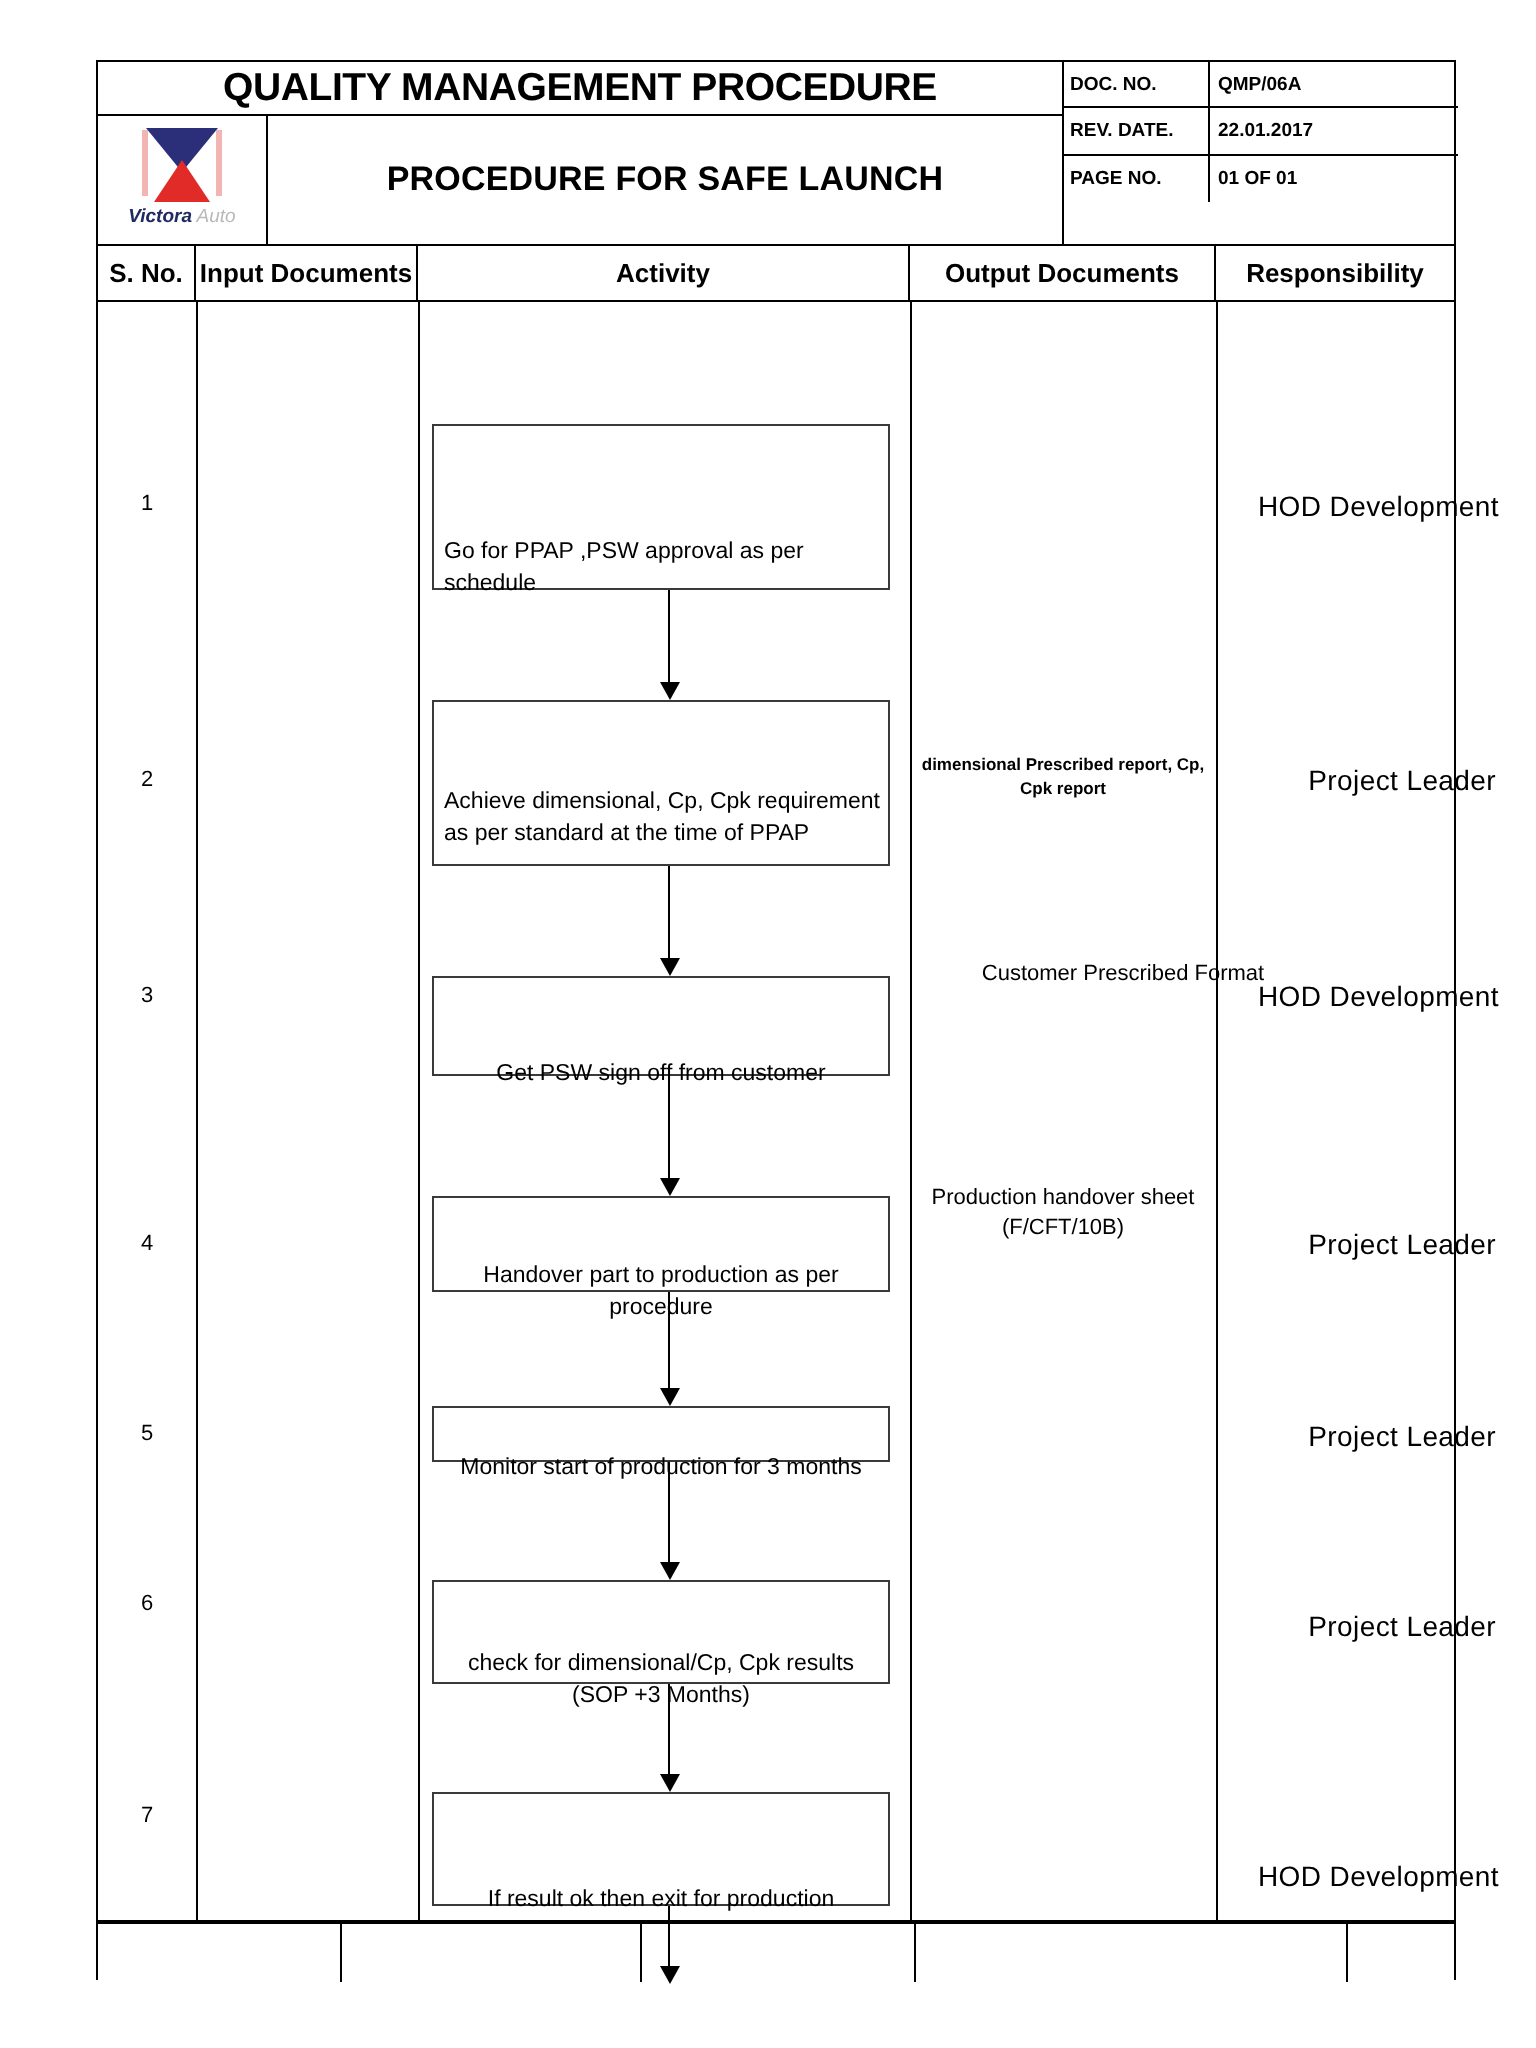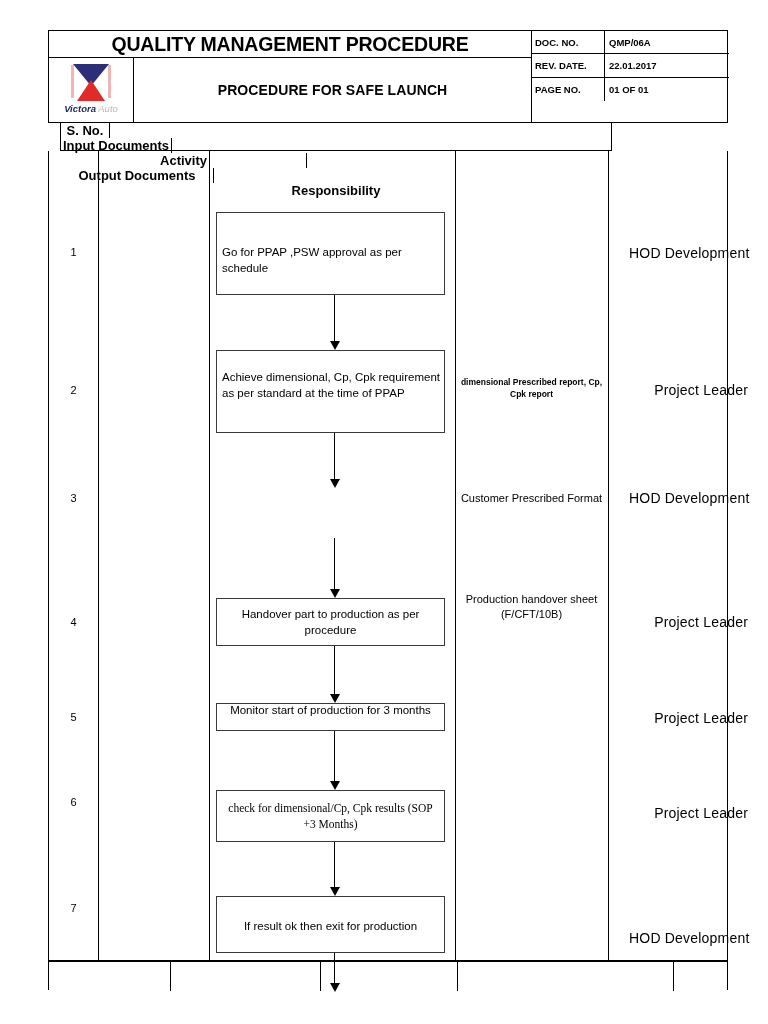--- a/index.html
+++ b/index.html
@@ -65,21 +65,21 @@
     left: 85px; top: 27px;
     width: 398px;
     height: 64px;
     border-right: 1.6px solid #000;
     box-sizing: border-box;
     display: flex;
     align-items: center;
     justify-content: center;
   }
   .hdr-sub-cell span {
-    font-size: 14px;
+    font-size: 17px;
     font-weight: bold;
     letter-spacing: 0.1px;
     white-space: nowrap;
   }
 
   
   .logo-wrap {
     position: absolute;
     left: 50%;
     top: 4px;
@@ -160,28 +160,27 @@
     align-items: center;
     padding-left: 4px;
     font-size: 9.5px;
     font-weight: bold;
     white-space: nowrap;
   }
 
   
   .colhdr {
     position: absolute;
-    left: 12px; top: 93px;
-    width: 552px;
+    left: 0; top: 93px;
+    width: 680px;
     height: 28px;
     border: 1.6px solid #000;
     border-top: none;
     box-sizing: border-box;
     display: flex;
-    flex-direction: column;
   }
   .colhdr > div {
     border-right: 1.6px solid #000;
     box-sizing: border-box;
     display: flex;
     align-items: center;
     justify-content: center;
     font-size: 13px;
     font-weight: bold;
     white-space: nowrap;
@@ -257,21 +256,21 @@
     left: 167px;
     width: 229px;
     border: 1.3px solid #3a3a3a;
     box-sizing: border-box;
     background: #fff;
     font-size: 11.5px;
     line-height: 1.38;
   }
   .abox .inner {
     position: absolute;
-    left: 0; right: 0;
+    left: 0; right: 0; margin-top: 24px;
   }
   .abox.left-txt .inner {
     text-align: left;
     padding-left: 5px;
     padding-right: 4px;
   }
   .abox.ctr-txt .inner {
     text-align: center;
     padding: 0 6px;
   }
@@ -388,31 +387,34 @@
     <div class="sno" style="top:751px;">7</div>
 
     <div class="abox left-txt" style="top:61px;  height:83px;">
       <div class="inner" style="top:32px;">Go for PPAP ,PSW approval as per schedule</div>
     </div>
 
     <div class="abox left-txt" style="top:199px; height:83px;">
       <div class="inner" style="top:19px;">Achieve dimensional, Cp, Cpk requirement as per standard at the time of PPAP</div>
     </div>
 
+    <div class="abox ctr-txt" style="top:337px; height:50px;">
+      <div class="inner" style="top:17px;">Get PSW sign off from customer</div>
+    </div>
 
     <div class="abox ctr-txt" style="top:447px; height:48px;">
       <div class="inner" style="top:8px;">Handover part to production as per procedure</div>
     </div>
 
     <div class="abox ctr-txt" style="top:552px; height:28px;">
       <div class="inner" style="top:-1px;">Monitor start of production for 3 months</div>
     </div>
 
     <div class="abox ctr-txt" style="top:639px; height:52px;">
-      <div class="inner" style="top:10px;font-family:Liberation Serif, serif;">check for dimensional/Cp, Cpk results (SOP +3 Months)</div>
+      <div class="inner" style="top:10px;">check for dimensional/Cp, Cpk results (SOP +3 Months)</div>
     </div>
 
     <div class="abox ctr-txt" style="top:745px; height:57px;">
       <div class="inner" style="top:22px;">If result ok then exit for production</div>
     </div>
 
     <div class="arrow" style="top:144px; height:55px;">
       <div class="stem" style="height:46px;"></div>
       <div class="head" style="top:46px;"></div>
     </div>
@@ -435,21 +437,21 @@
     <div class="arrow" style="top:691px; height:54px;">
       <div class="stem" style="height:45px;"></div>
       <div class="head" style="top:45px;"></div>
     </div>
     <div class="arrow" style="top:802px; height:39px;">
       <div class="stem" style="height:30px;"></div>
       <div class="head" style="top:30px;"></div>
     </div>
 
     <div class="outdoc small" style="top:225px;">dimensional Prescribed report, Cp, Cpk report</div>
-    <div class="outdoc" style="top:340px;">Customer Prescribed Format</div>
+    <div class="outdoc" style="top:329px;margin-left:30px;">Customer Prescribed Format</div>
     <div class="outdoc" style="top:441px;">Production handover sheet (F/CFT/10B)</div>
 
     <div class="resp" style="top:94px;">HOD Development</div>
     <div class="resp" style="top:231px;">Project Leader</div>
     <div class="resp" style="top:339px;">HOD Development</div>
     <div class="resp" style="top:463px;">Project Leader</div>
     <div class="resp" style="top:559px;">Project Leader</div>
     <div class="resp" style="top:654px;">Project Leader</div>
     <div class="resp" style="top:779px;">HOD Development</div>
   </div>

